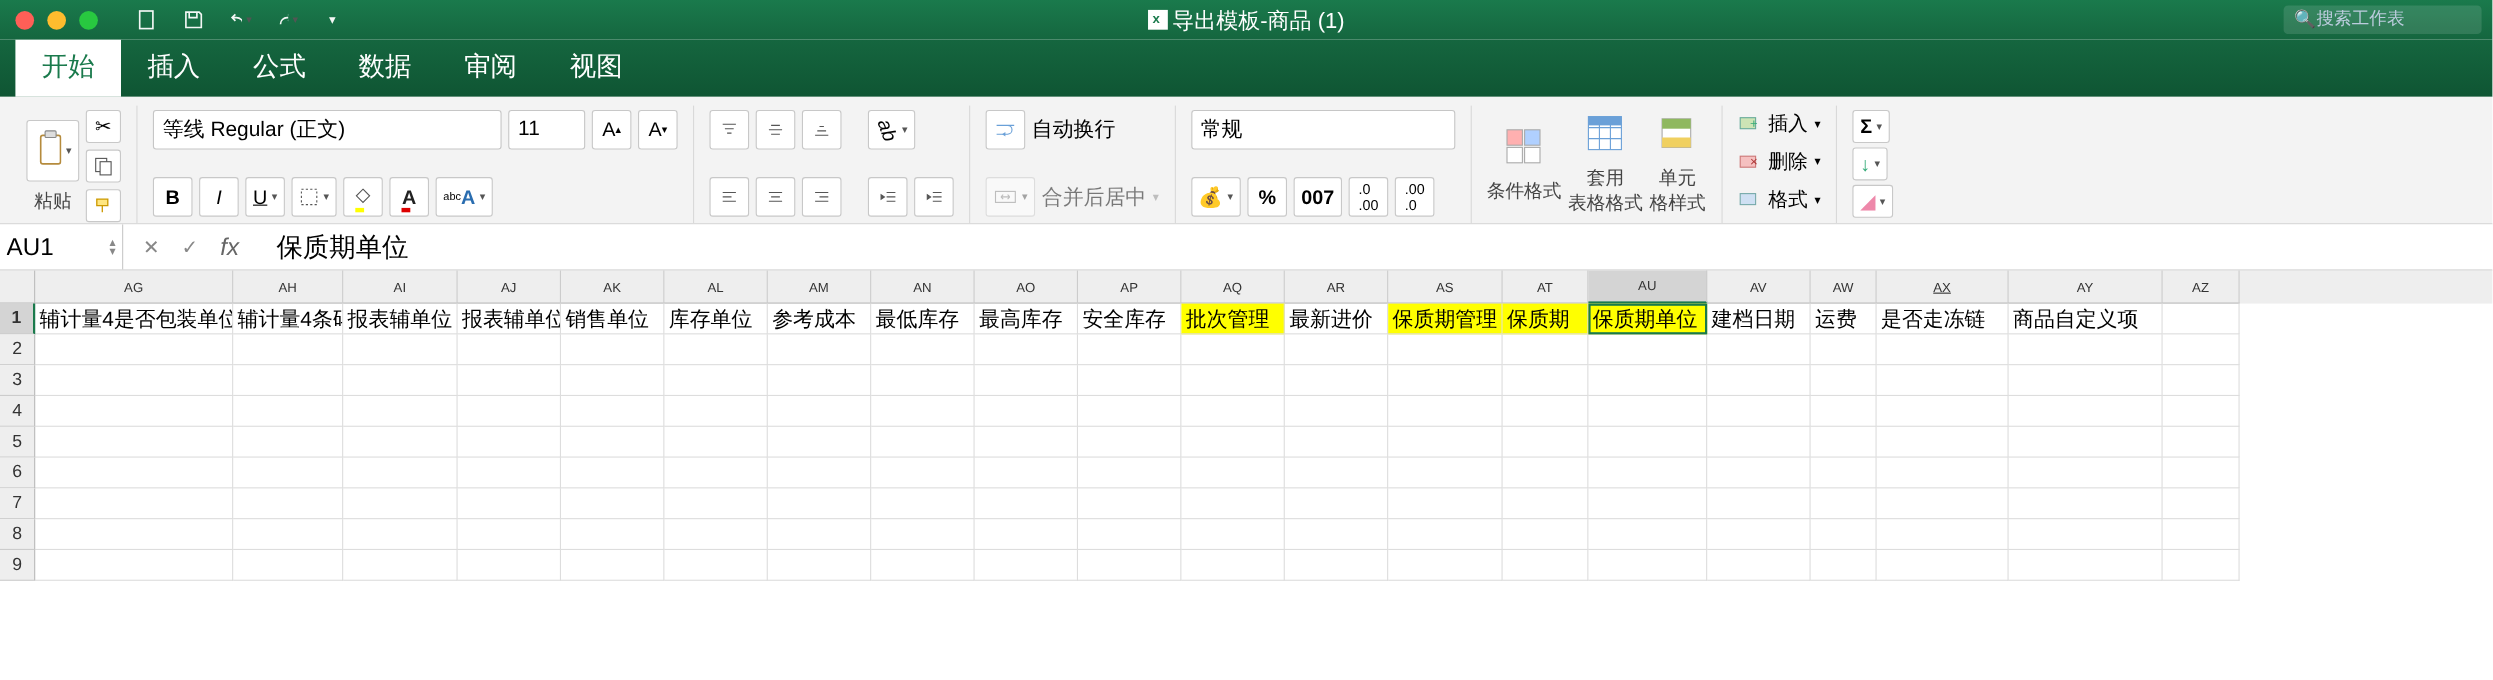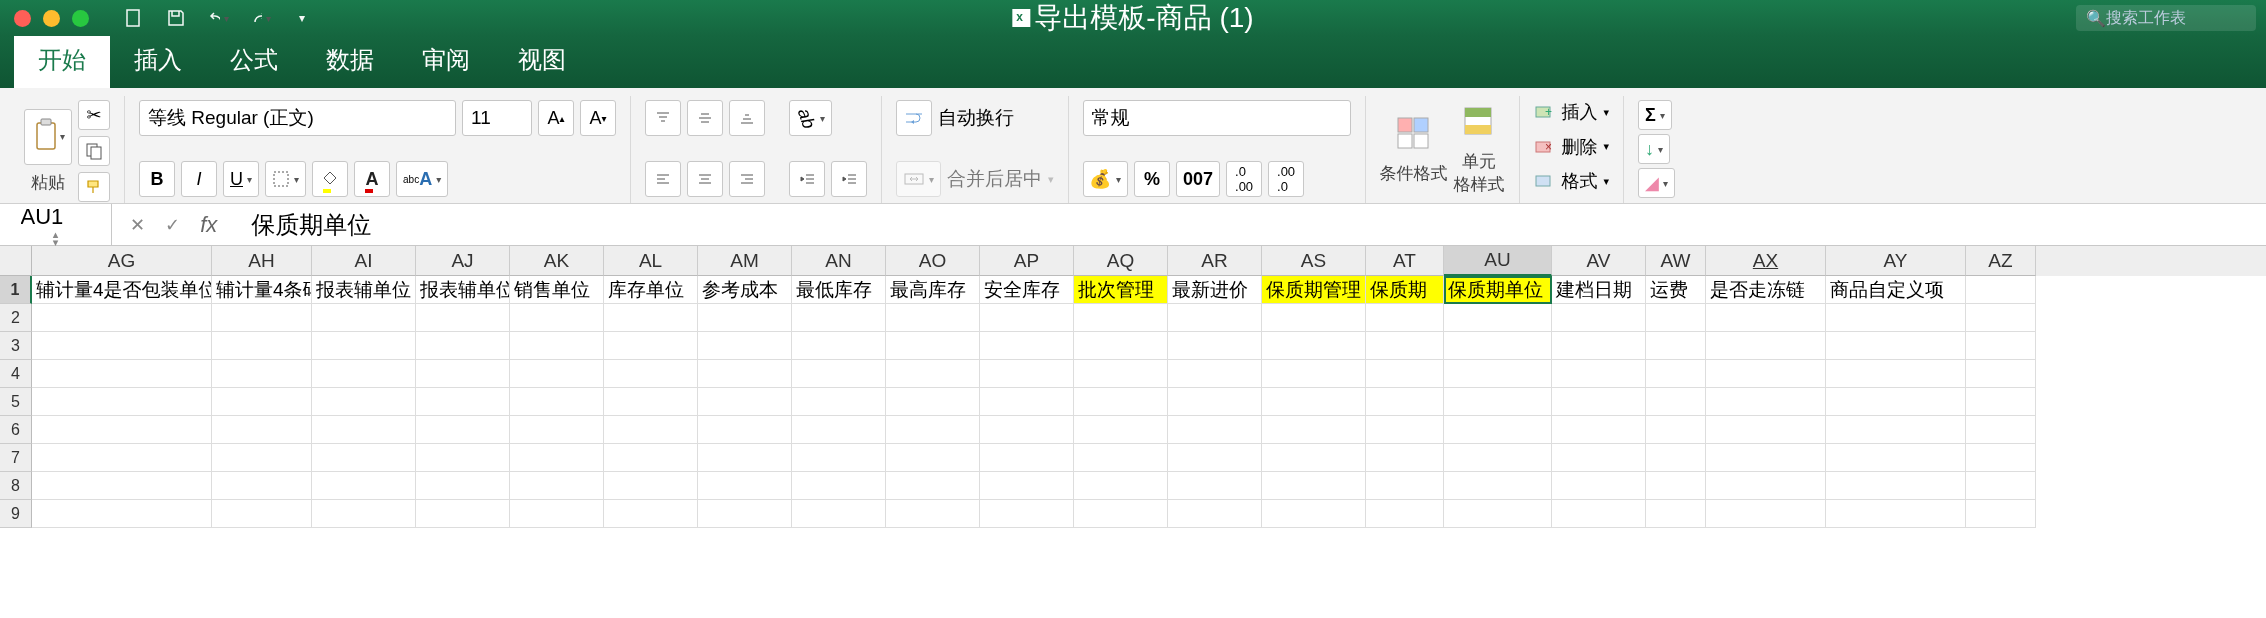--- a/index.html
+++ b/index.html
@@ -5,21 +5,21 @@
   * { box-sizing: border-box; margin: 0; padding: 0; font-family: -apple-system, "Helvetica Neue", Arial, sans-serif; }
   body { width: 2266px; height: 618px; background: #fff; overflow: hidden; font-size: 18px; }
 
   
   .titlebar { height: 36px; background: linear-gradient(#1a7a4c,#15663f); display: flex; align-items: center; color: #fff; position: relative; }
   .traffic { display: flex; gap: 12px; padding: 0 14px; }
   .tl { width: 17px; height: 17px; border-radius: 50%; }
   .tl.red { background: #ff5f57; } .tl.yellow { background: #febc2e; } .tl.green { background: #28c840; }
   .qat { display: flex; gap: 20px; margin-left: 20px; opacity: .95; }
   .qat-ico { width: 22px; height: 22px; cursor: pointer; display:flex;align-items:center;justify-content:center;}
-  .titlecenter { position: absolute; left: 50%; transform: translateX(-50%); display: flex; align-items: center; gap: 4px; font-size: 28px; }
+  .titlecenter { position: absolute; left: 50%; transform: translateX(-50%); display: flex; align-items: center; gap: 4px; font-size: 20px; }
   .docicon { width: 18px; height: 18px; background:#fff; position:relative;}
   .docicon::after{content:"x";position:absolute;color:#1a7a4c;font-size:12px;left:4px;top:1px;font-weight:bold;}
   .searchbox { margin-left: auto; margin-right: 10px; display: flex; align-items: center; background: rgba(255,255,255,.12); border-radius: 4px; padding: 2px 10px; width: 180px; height: 26px; color: #cde; font-size: 16px;}
   .searchbox input { background: transparent; border: none; color: #cde; font-size: 16px; width: 120px; outline:none;}
   .searchbox input::placeholder{color:#bcd;}
 
   
   .tabsrow { height: 52px; background: linear-gradient(#15663f,#0f5533); display: flex; align-items: flex-end; padding-left: 14px; }
   .tab { padding: 10px 24px 12px; color: #fff; font-size: 24px; cursor: pointer; }
   .tab.active { background: #fff; color: #1a7a4c; border-radius: 2px 2px 0 0; font-weight: 500;}
@@ -37,31 +37,31 @@
   select, input.combo { height:36px; border:1px solid #c6c6c6; background:#fff; padding:0 8px; font-size:19px; border-radius:3px;}
   .fontsel{width:317px;} .sizesel{width:70px;}
   .colorbar{position:relative;}
   .colorbar::after{content:"";position:absolute;bottom:3px;left:6px;right:16px;height:4px;}
   .fillbar::after{background:#ffff00;} .textbar::after{background:#d00;}
   .vstack{display:flex;flex-direction:column;align-items:center;gap:2px;cursor:pointer;}
   .cellrow{display:flex;align-items:center;gap:6px;margin-bottom:4px;}
 
   
   .fbar { height: 42px; border-bottom: 1px solid #c8c8c8; display: flex; align-items: center; background: #fff; }
-  .namebox { width: 112px; border-right: 1px solid #c8c8c8; height: 100%; display: flex; align-items: center; justify-content: space-between; padding: 0 6px; flex-direction: column; }
+  .namebox { width: 112px; border-right: 1px solid #c8c8c8; height: 100%; display: flex; align-items: center; justify-content: space-between; padding: 0 6px; }
   .namebox input{border:none;font-size:22px;width:70px;outline:none;}
   .fx-btns{display:flex;gap:20px;padding:0 18px;align-items:center;color:#888;}
   .fx-lbl{font-style:italic;font-size:22px;color:#666;margin-right:12px;}
   .formula-input{flex:1;border:none;font-size:24px;outline:none;padding-left:4px;}
 
   
   .sheet { position: relative; }
   .corner { width: 32px; height: 30px; background: #eee; border-right:1px solid #bbb;border-bottom:1px solid #bbb;position:absolute;left:0;top:0;}
   .colheads { display: flex; margin-left: 32px; height: 30px; background: #eee; }
-  .ch { border-right: 1px solid #ccc;border-bottom:1px solid #bbb; text-align: center; font-size: 19px; color:#333;display:flex;align-items:center;justify-content:center;}
+  .ch { border-right: 1px solid #ccc;border-bottom:1px solid #bbb; text-align: center; font-size: 12px; color:#333;display:flex;align-items:center;justify-content:center;}
   .ch.active{background:#d4d4d4;font-weight:400;border-bottom:2px solid #1a7a4c;}
   .rowheads { position: absolute; left: 0; top: 30px; width: 32px; }
   .rh { height: 28px; background:#eee;border-right:1px solid #bbb;border-bottom:1px solid #ccc;text-align:center;font-size:16px;color:#333;display:flex;align-items:center;justify-content:center;}
   .rh.active{background:#d4d4d4;font-weight:600;border-right:2px solid #1a7a4c;}
   .cells { margin-left: 32px; }
   .row { display: flex; height: 28px; }
   .cell { border-right: 1px solid #ddd; border-bottom: 1px solid #ddd; font-size: 19px; padding:2px 4px; overflow:hidden; white-space:nowrap;display:flex;align-items:center;}
   .hl { background: #ffff00; }
   .sel { outline: 2px solid #1a7a4c; outline-offset: -2px; z-index:2;position:relative;}
 
@@ -257,21 +257,21 @@
             <path d="M7 9h8M7 9l2-2M7 9l2 2M15 9l-2-2M15 9l-2 2" stroke="#888" fill="none"></path>
           </svg>
         </span>
       <span style="font-size:19px;">合并后居中</span>
       <span style="font-size:11px;color:#888;">▾</span>
     </div>
   </div>
 
   <div class="group">
     <div class="grow" style="margin-bottom:8px;">
-      <input class="combo" style="width: 268px;" value="常规">
+      <input class="combo" style="width: 240px;" value="常规">
     </div>
     <div class="grow">
       <span class="btn drop">
           <span style="color:#c9a040;">💰</span>
         </span>
       <span class="btn">
           <b>%</b>
         </span>
       <span class="btn">
           <b>007</b>
@@ -288,20 +288,29 @@
   <div class="group">
     <div class="grow">
       <div class="vstack">
         <svg width="44" height="44">
             <rect x="6" y="6" width="14" height="14" fill="#ffb0b0" stroke="#aaa"></rect>
             <rect x="22" y="6" width="14" height="14" fill="#b0d0ff" stroke="#aaa"></rect>
             <rect x="6" y="22" width="14" height="14" fill="#fff" stroke="#aaa"></rect>
             <rect x="22" y="22" width="14" height="14" fill="#fff" stroke="#aaa"></rect>
           </svg>
         <span class="lbl">条件格式</span>
+      </div>
+      <div class="vstack">
+        <svg width="44" height="44">
+            <rect x="6" y="6" width="30" height="30" fill="#fff" stroke="#6aa0d8"></rect>
+            <path d="M6 16h30M6 26h30M16 6v30M26 6v30" stroke="#6aa0d8"></path>
+            <rect x="6" y="6" width="30" height="8" fill="#6aa0d8"></rect>
+          </svg>
+        <span class="lbl" style="white-space:pre;">套用
+表格格式</span>
       </div>
       <div class="vstack">
         <svg width="44" height="44">
             <rect x="8" y="8" width="26" height="26" fill="#fff" stroke="#aaa"></rect>
             <rect x="8" y="8" width="26" height="9" fill="#8fb85f"></rect>
             <rect x="8" y="25" width="26" height="9" fill="#f0d060"></rect>
           </svg>
         <span class="lbl" style="white-space:pre;">单元
 格样式</span>
       </div>

